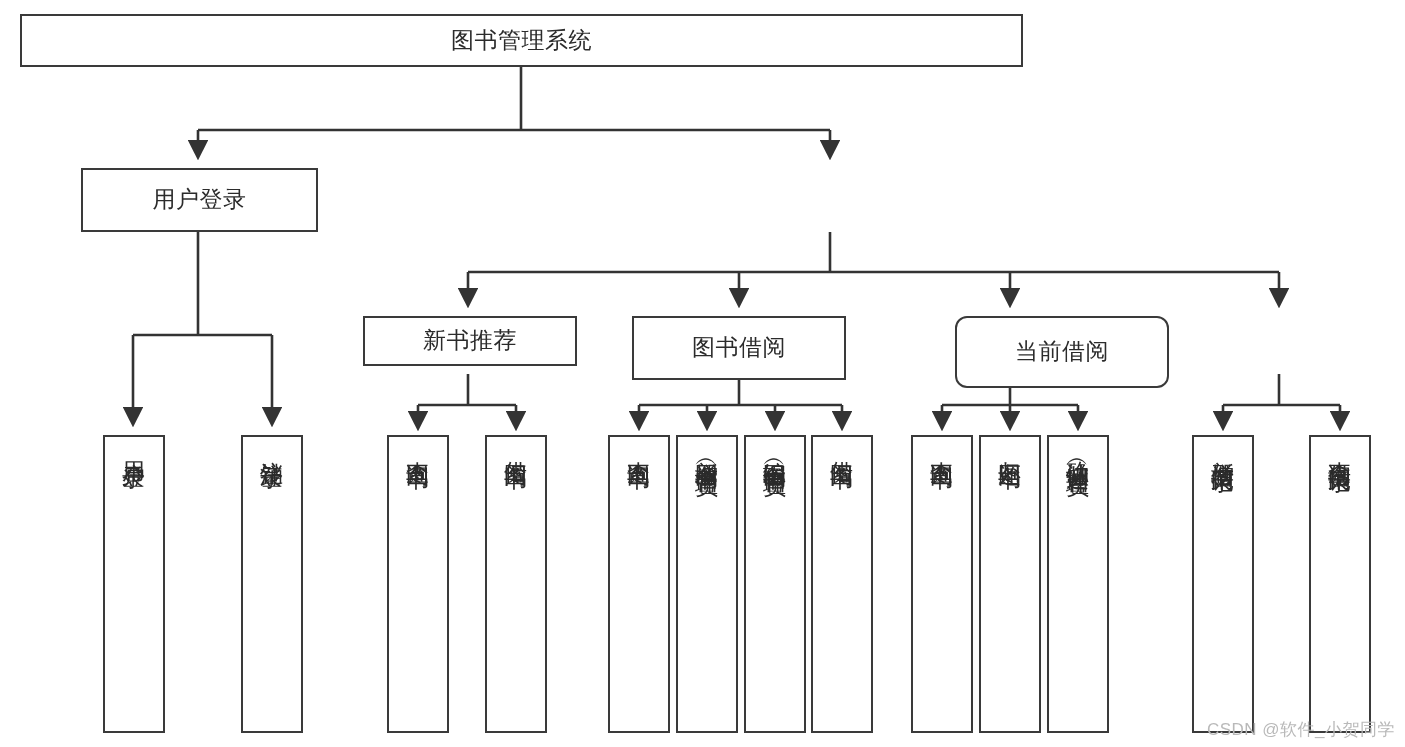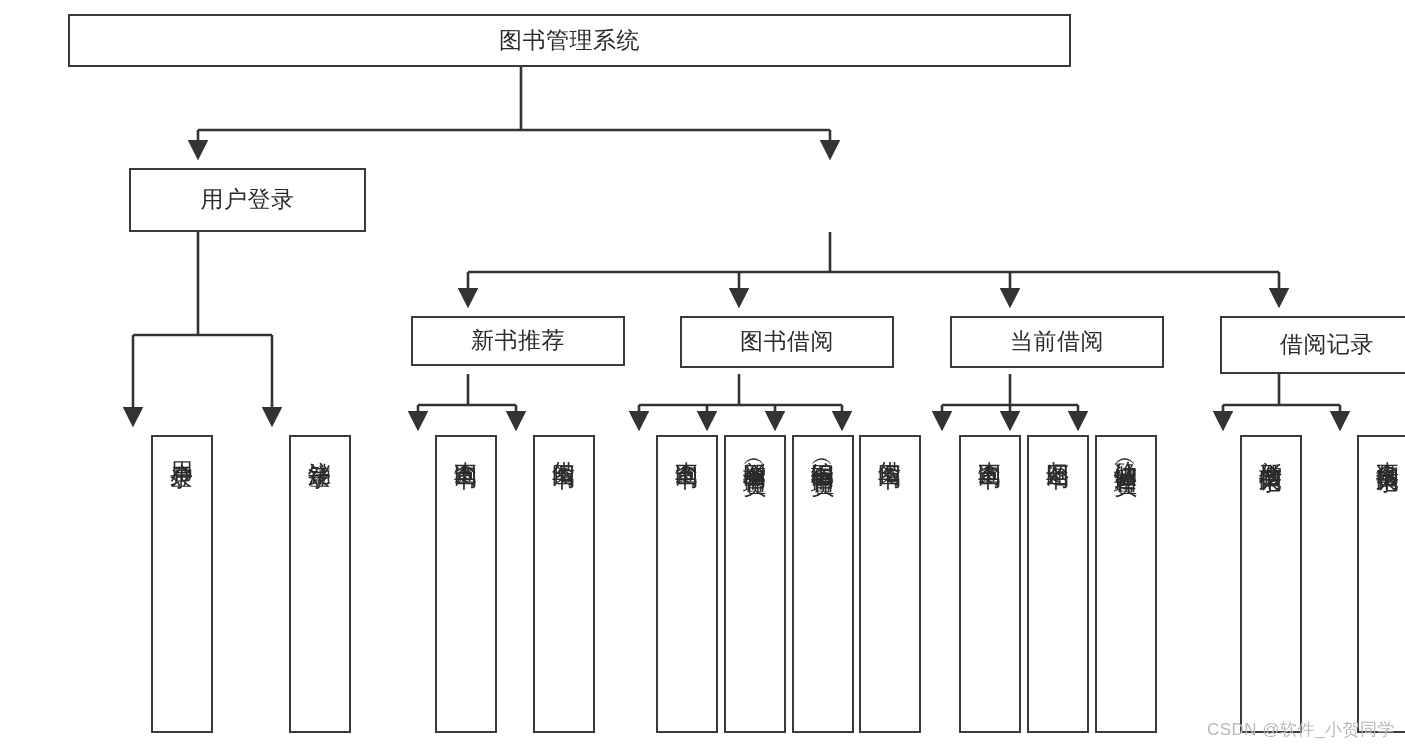--- a/index.html
+++ b/index.html
@@ -29,21 +29,20 @@
   }
   .node {
     position: absolute;
     box-sizing: border-box;
     background: #ffffff;
     border: 2px solid #3a3a3a;
     display: flex;
     align-items: center;
     justify-content: center;
     overflow: hidden;
-    margin-left: 48px;
   }
   .node .label {
     color: #2b2b2b;
     line-height: 1.18;
     white-space: pre;
     text-align: center;
   }
   .node.horiz .label {
     font-size: 23px;
     letter-spacing: 0.5px;
@@ -129,28 +128,25 @@
     <span class="label">图书管理系统</span>
   </div>
 
   <div class="node horiz" style="left:81px; top:168px; width:237px; height:64px;">
     <span class="label">用户登录</span>
   </div>
 
   <div class="node horiz" style="left:363px; top:316px; width:214px; height:50px;">
     <span class="label">新书推荐</span>
   </div>
-  <div class="node horiz" style="left:632px; top:316px; width:214px; height:52px;">
+  <div class="node horiz" style="left:632px; top:316px; width:214px; height:64px;">
     <span class="label">图书借阅</span>
   </div>
-  <div class="node horiz" style="left:902px; top:316px; width:214px; height:52px;">
+  <div class="node horiz" style="left:955px; top:316px; width:214px; height:72px;border-radius:12px;">
     <span class="label">当前借阅</span>
-  </div>
-  <div class="node horiz" style="left:1172px; top:316px; width:214px; height:58px;">
-    <span class="label">借阅记录</span>
   </div>
 
   <div class="node vert" style="left:103px; top:435px; width:62px; height:298px;">
     <span class="label">用户登录</span>
   </div>
   <div class="node vert" style="left:241px; top:435px; width:62px; height:298px;">
     <span class="label">注销登录</span>
   </div>
 
   <div class="node vert" style="left:387px; top:435px; width:62px; height:298px;">

